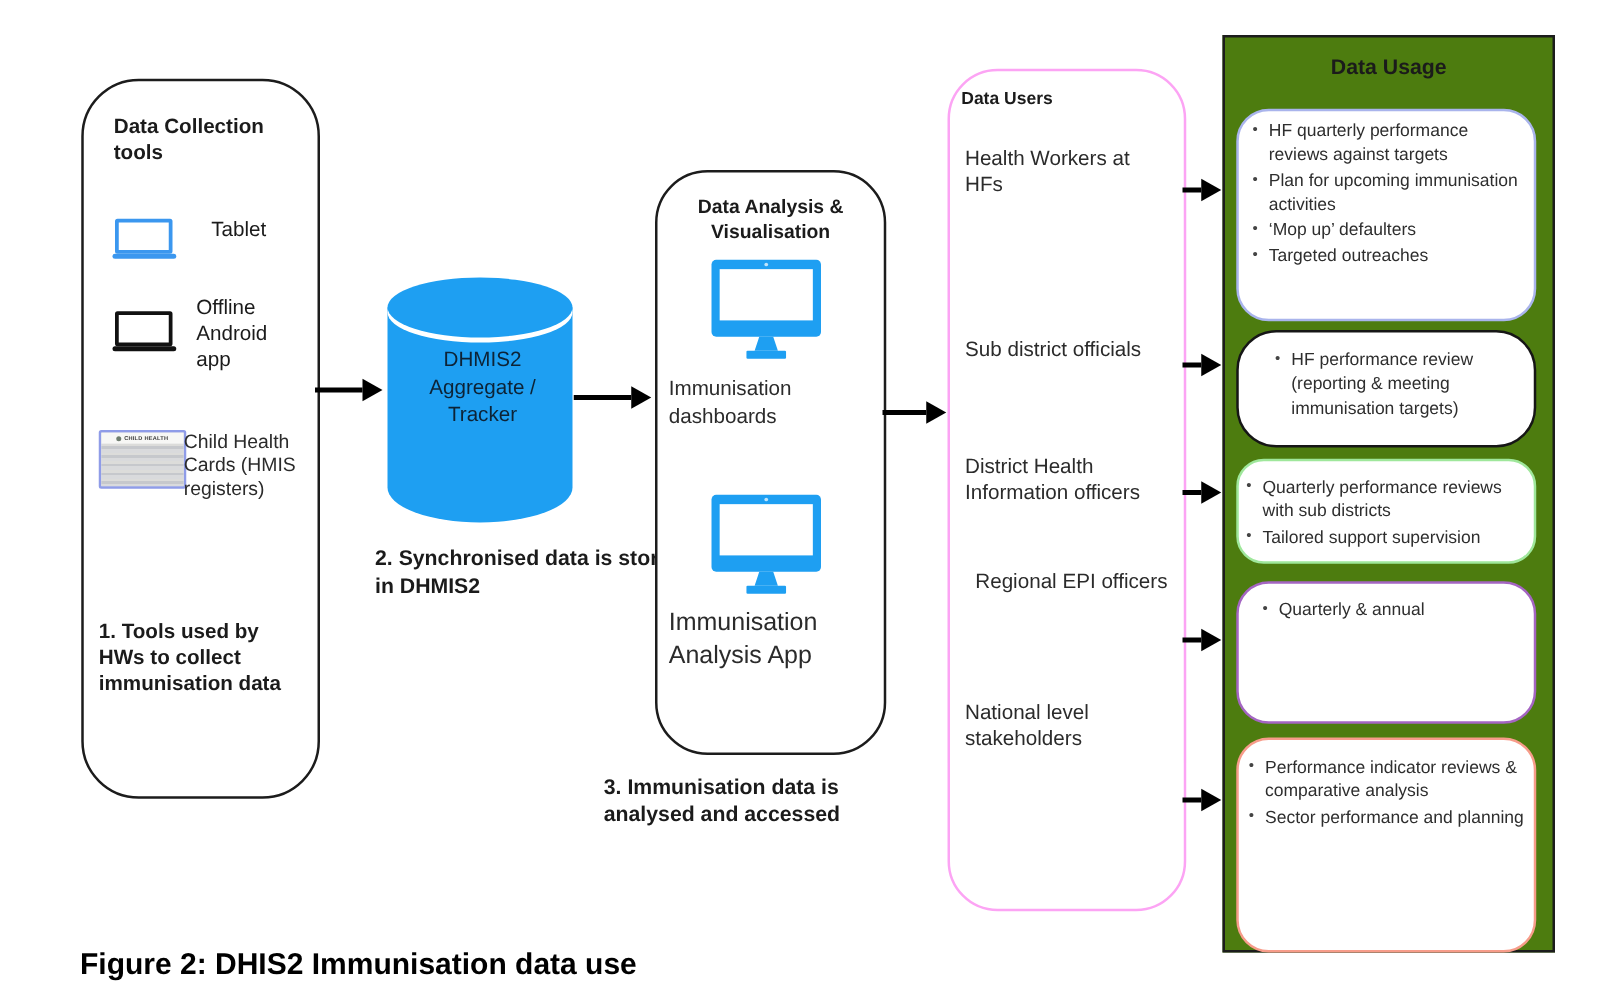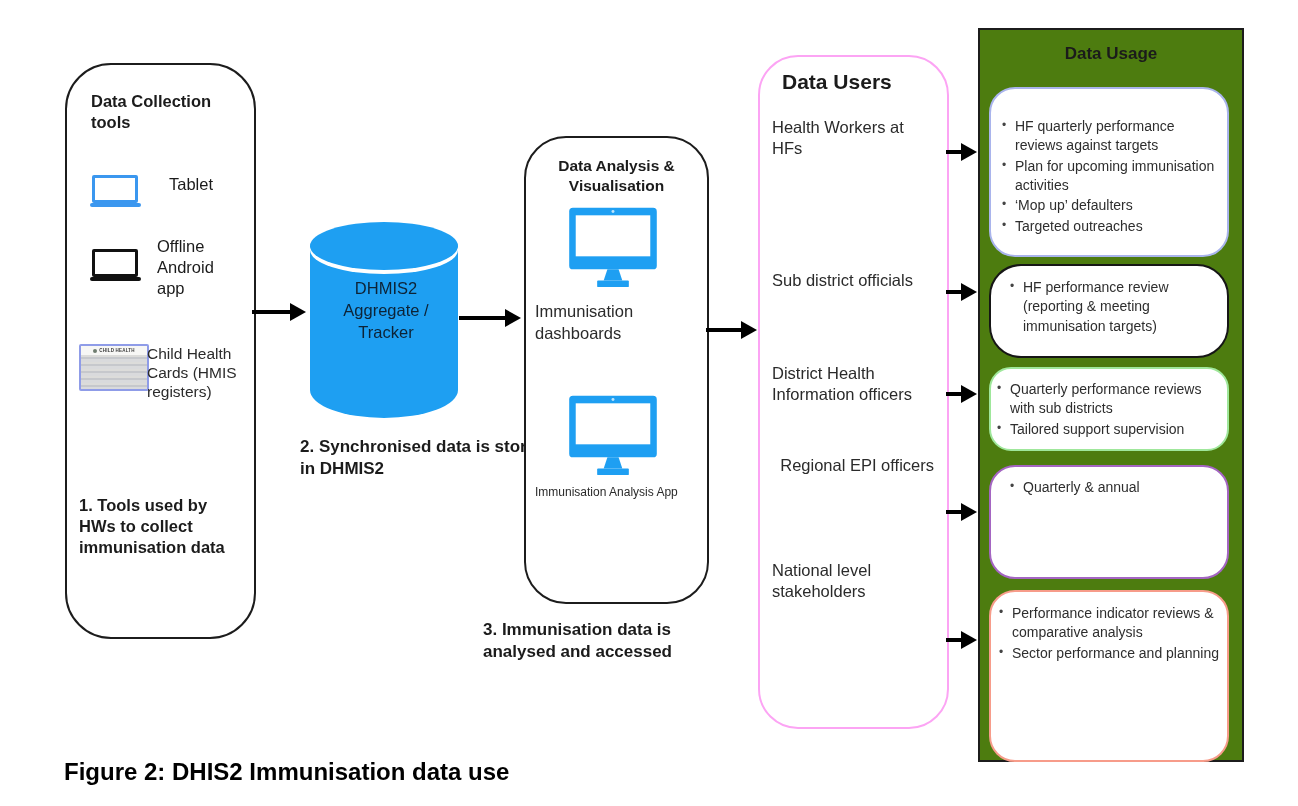--- a/index.html
+++ b/index.html
@@ -44,37 +44,37 @@
   #cyl-lid{position:absolute;left:0;right:0;top:0;height:48px;background:#1e9ff2;border-radius:50%;box-shadow:0 4px 0 0 #ffffff;}
   #cyl-label{position:absolute;left:20px;top:56px;width:112px;font-size:16.5px;line-height:1.32;color:#0d2336;text-align:center;}
   #storage-note{left:300px;top:436px;width:250px;font-size:17px;font-weight:700;line-height:1.3;}
   
   #analysis-box{left:524px;top:136px;width:181px;height:464px;border-radius:42px;}
   #analysis-title{left:0;top:18px;width:100%;text-align:center;font-size:15.5px;font-weight:700;line-height:1.3;}
   .monitor{position:absolute;left:40px;width:94px;height:82px;}
   #monitor-1{top:68px;}
   #monitor-2{top:256px;}
   #analysis-label-1{left:9px;top:163px;width:150px;font-size:16.5px;line-height:1.32;color:#2b2b2b;}
-  #analysis-label-2{left:9px;top:347px;width:150px;font-size:12px;line-height:1.32;color:#2b2b2b;}
+  #analysis-label-2{left:9px;top:347px;width:150px;font-size:20px;line-height:1.32;color:#2b2b2b;}
   #analysis-note{left:483px;top:619px;width:230px;font-size:17px;font-weight:700;line-height:1.3;}
   
   #users-box{left:758px;top:55px;width:187px;height:670px;border:2.5px solid #fca4f4;border-radius:40px;background:#fff;position:absolute;}
-  #users-title{left:22px;top:13px;font-size:21px;font-weight:700;text-align:right;}
+  #users-title{left:9px;top:13px;font-size:14px;font-weight:700;text-align:right;}
   .user-item{position:absolute;left:12px;width:162px;font-size:16.5px;line-height:1.26;color:#2b2b2b;}
   .u0{top:60px;} .u1{top:213px;} .u2{top:306px;} .u3{top:398px;text-align:right;} .u4{top:503px;}
   
   #usage-panel{left:978px;top:28px;width:262px;height:730px;border:2.5px solid #1c1c1c;background:#4d7c0f;position:absolute;}
   #usage-title{left:0;top:14px;width:100%;text-align:center;font-size:17px;font-weight:700;}
   .usage-box{position:absolute;left:9px;width:240px;background:#fff;border:2px solid;border-radius:26px;box-sizing:border-box;}
-  .usage-box ul{margin:0;padding:28px 6px 6px 24px;list-style:none;}
+  .usage-box ul{margin:0;padding:6px 6px 6px 24px;list-style:none;}
   .usage-box li{position:relative;font-size:14px;line-height:1.38;color:#2e2e2e;margin-bottom:1px;}
   .usage-box li::before{content:"\2022";position:absolute;left:-13px;top:0;font-size:12px;color:#444;}
   .ub0{top:57px;height:170px;border-color:#a9b4ec;}
   .ub1{top:234px;height:94px;border-color:#161616;border-width:2.5px;border-radius:32px;}
-  .ub1 ul{padding:12px 4px 4px 32px;}
+  .ub1 ul{padding:12px 4px 4px 32px;margin-left:10px;}
   .ub2{top:337px;height:84px;border-color:#9fe79b;border-radius:22px;}
   .ub2 ul{padding:11px 4px 4px 19px;}
   .ub3{top:435px;height:114px;border-color:#a465c2;}
   .ub3 ul{padding:11px 2px 4px 32px;}
   .ub4{top:560px;height:172px;border-color:#f79c8a;}
   .ub4 ul{padding:12px 4px 4px 21px;}
   
   #figure-caption{left:64px;top:758px;font-size:24px;font-weight:700;color:#000;}
 </style>
 </head>

